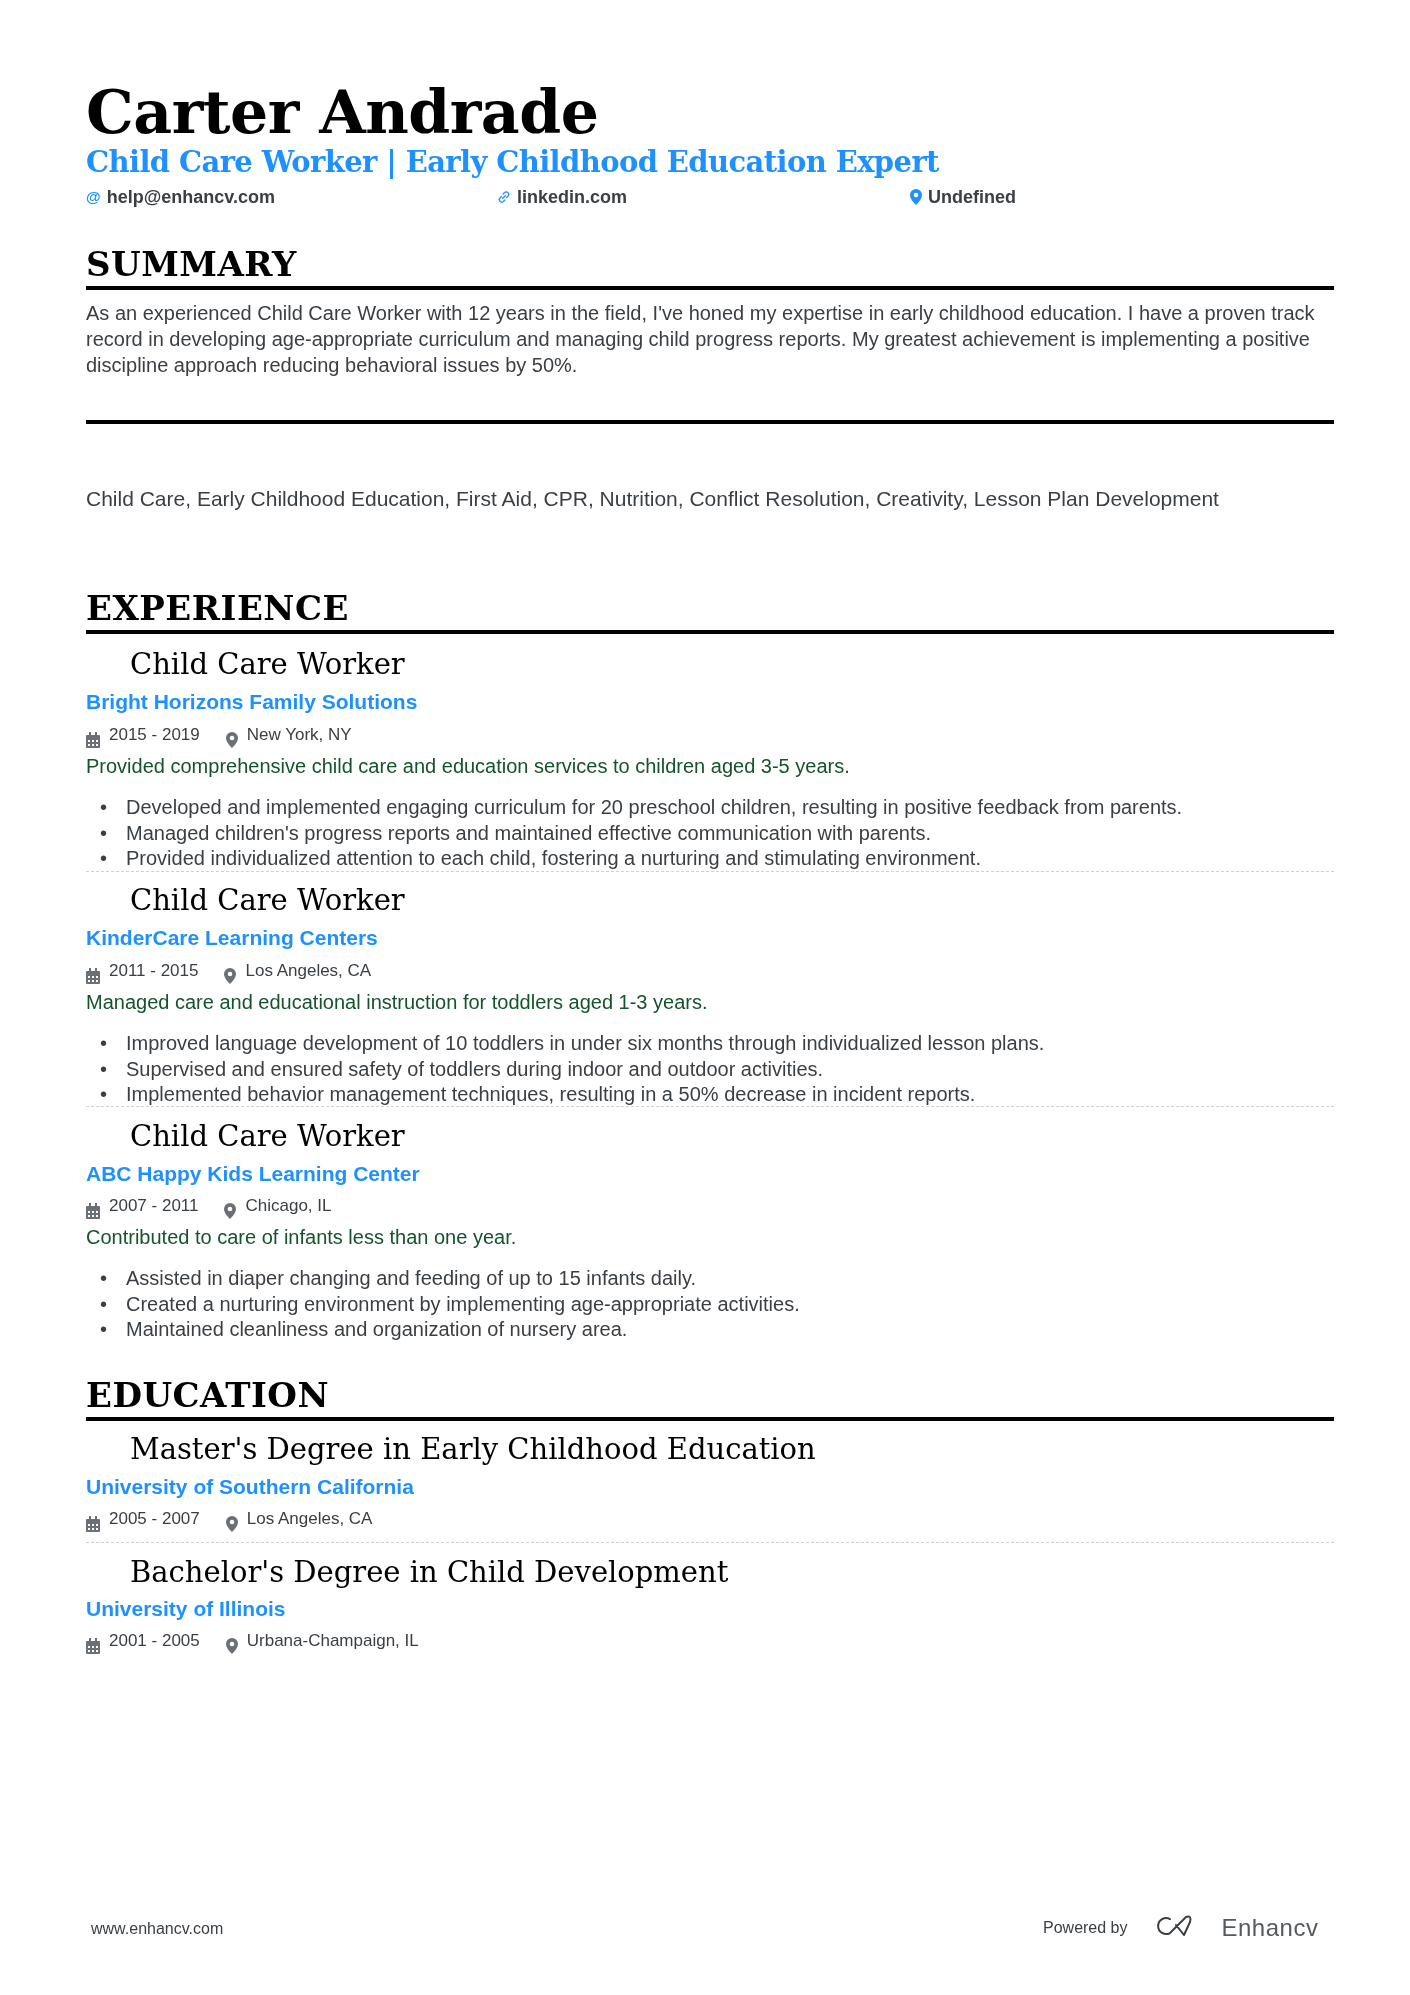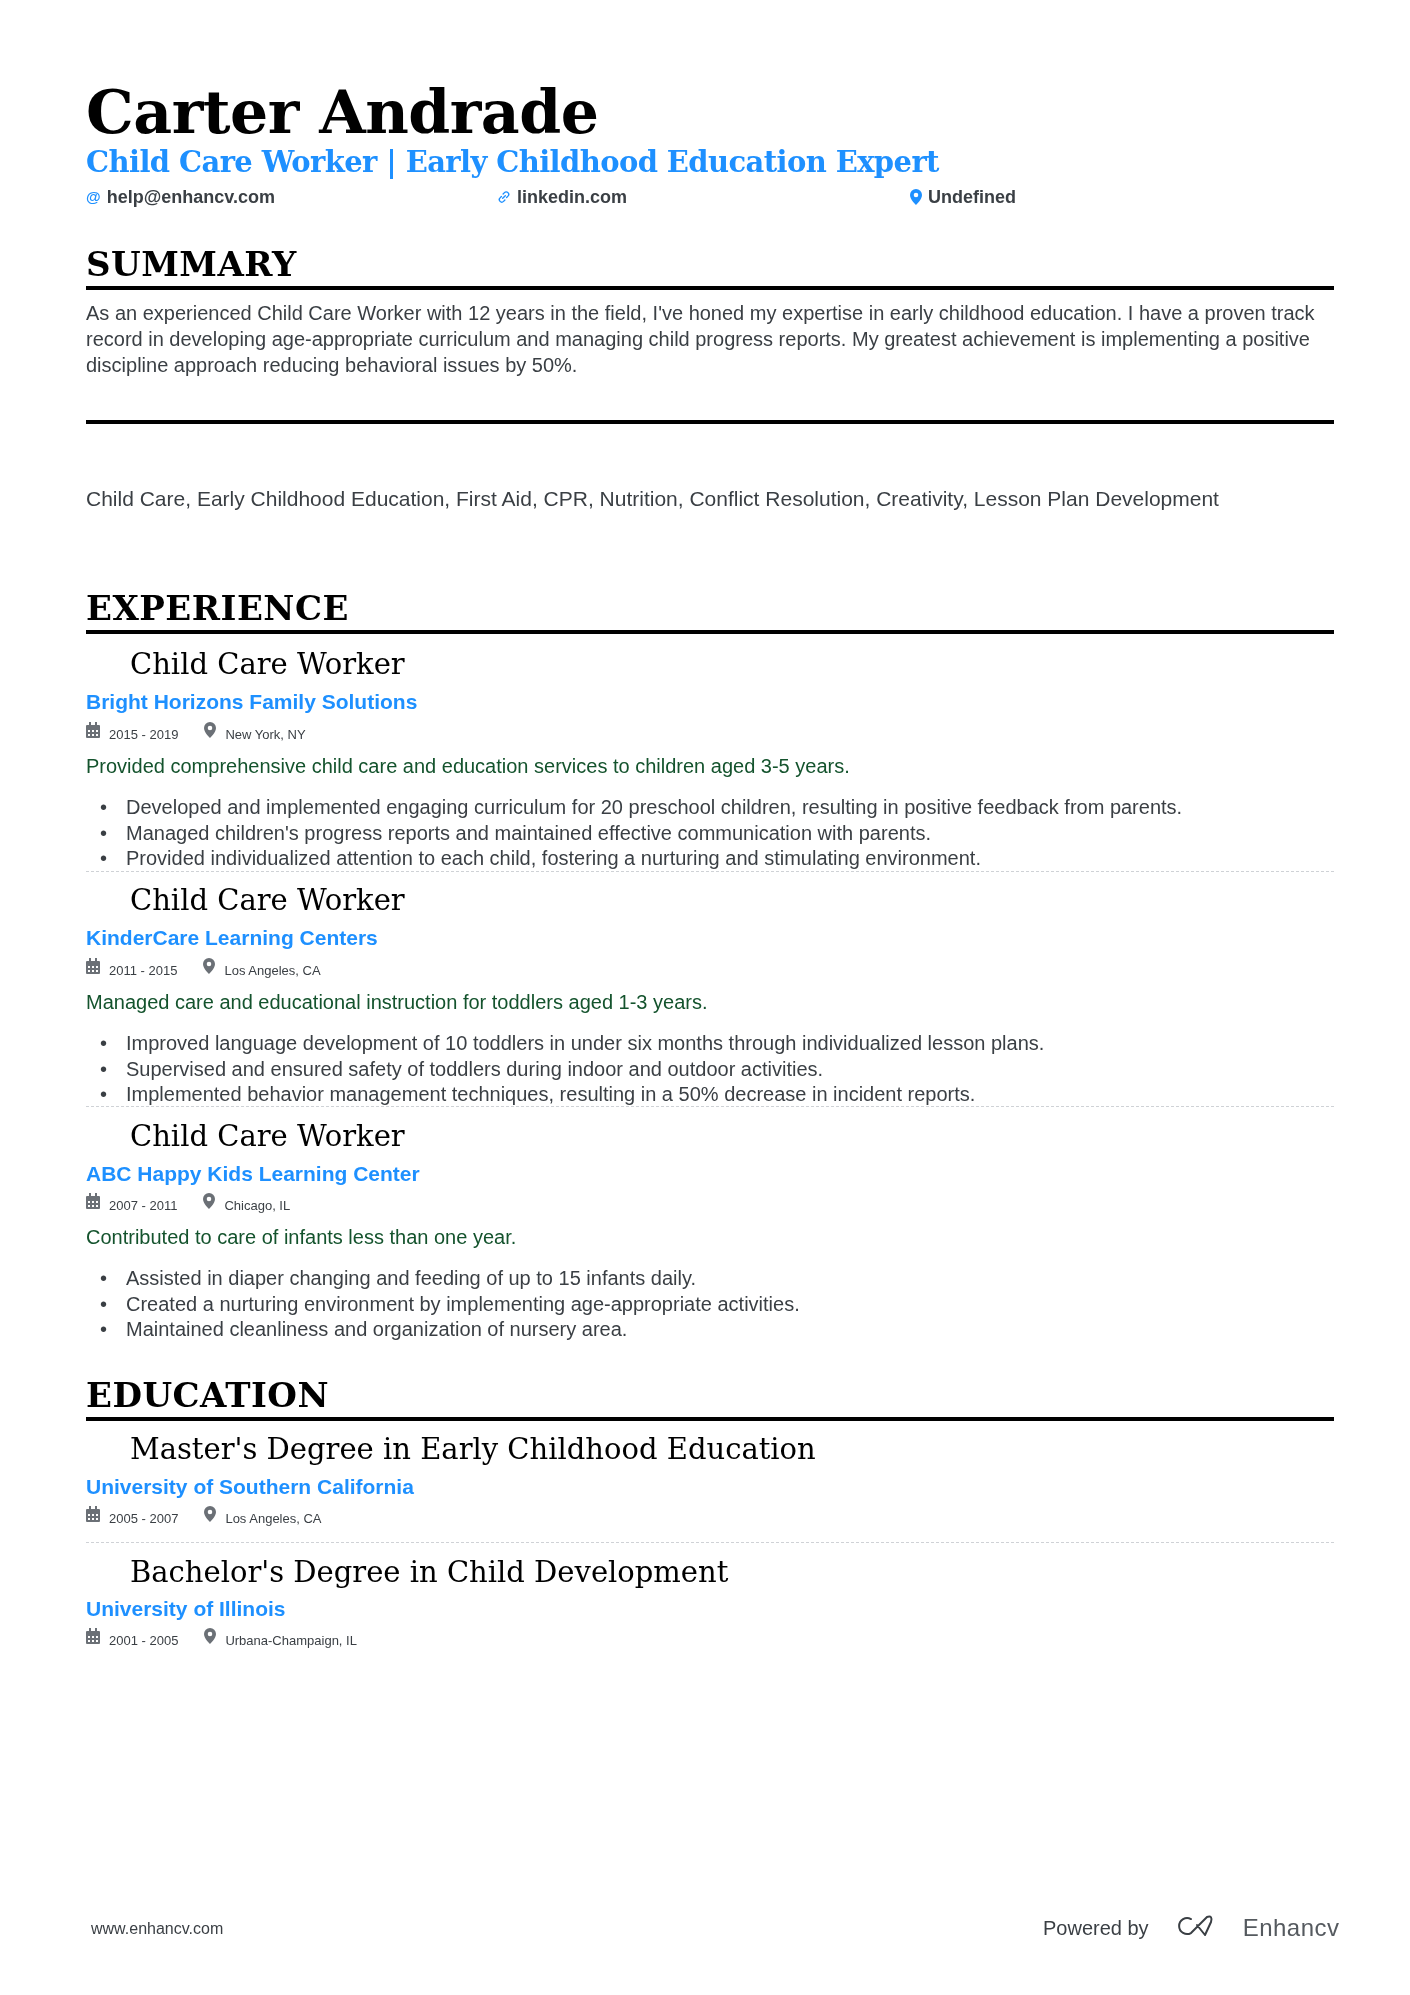--- a/index.html
+++ b/index.html
@@ -10,31 +10,31 @@
   .headline { position: absolute; top: 144px; left: 0; font-size: 29px; font-weight: bold; color: #1e90ff; line-height: 36px; white-space: nowrap; letter-spacing: -0.6px; }
   .contacts { position: absolute; top: 185px; left: 0; width: 1248px; height: 24px; }
   .contact { position: absolute; top: 0; font-size: 18px; font-weight: bold; color: #3a3f44; line-height: 24px; white-space: nowrap; display: flex; align-items: center; }
   .contact .ic { color: #1e90ff; margin-right: 6px; font-size: 15px; display: inline-flex; align-items: center; }
   .section-h { position: absolute; left: 0; width: 1248px; }
   .section-h .title { font-size: 34px; font-weight: bold; color: #000; line-height: 40px; letter-spacing: 0.5px; }
   .section-h .rule { height: 4px; background: #000; margin-top: 2px; }
   .text { position: absolute; left: 0; width: 1248px; font-size: 20px; line-height: 26px; color: #3a3f44; }
   .job-title { position: absolute; left: 0; font-size: 29px; color: #000; line-height: 36px; white-space: nowrap; margin-left: 44px; }
   .company { position: absolute; left: 0; font-size: 21px; font-weight: bold; color: #1e90ff; line-height: 28px; white-space: nowrap; }
-  .meta { position: absolute; left: 0; font-size: 13px; color: #3a3f44; line-height: 26px; display: flex; align-items: flex-start; white-space: nowrap; }
+  .meta { position: absolute; left: 0; font-size: 17px; color: #3a3f44; line-height: 26px; display: flex; align-items: flex-end; white-space: nowrap; }
   .meta .ic { color: #6b7076; margin-right: 9px; display: inline-flex; }
   .meta .loc-ic { margin-left: 26px; }
   .desc { position: absolute; left: 0; font-size: 20px; line-height: 26px; color: #14532d; white-space: nowrap; }
   .bullets { position: absolute; left: 0; margin: 12px; padding: 0; list-style: none; }
   .bullets li { font-size: 20px; line-height: 25.7px; color: #3a3f44; white-space: nowrap; position: relative; padding-left: 28px; }
   .bullets li::before { content: "•"; position: absolute; left: 2px; color: #3a3f44; }
   .dash { position: absolute; left: 0; width: 1248px; border-top: 1px dashed #cfd2d6; height: 0; }
   .footer-left { position: absolute; left: 91px; top: 1920px; font-size: 16px; color: #3a3f44; }
   .footer-right { position: absolute; left: 1043px; top: 1913px; display: flex; align-items: center; }
-  .footer-right .powered { font-size: 20px; color: #3a3f44; margin-right: 24px; }
+  .footer-right .powered { font-size: 16px; color: #3a3f44; margin-right: 24px; }
   .footer-right .brand { font-size: 24px; color: #555a5f; margin-left: 24px; letter-spacing: 0.5px; }
 </style>
 </head>
 <body>
 
 <div class="page">
 
   <div class="name serif">Carter Andrade</div>
   <div class="headline serif">Child Care Worker | Early Childhood Education Expert</div>
 

